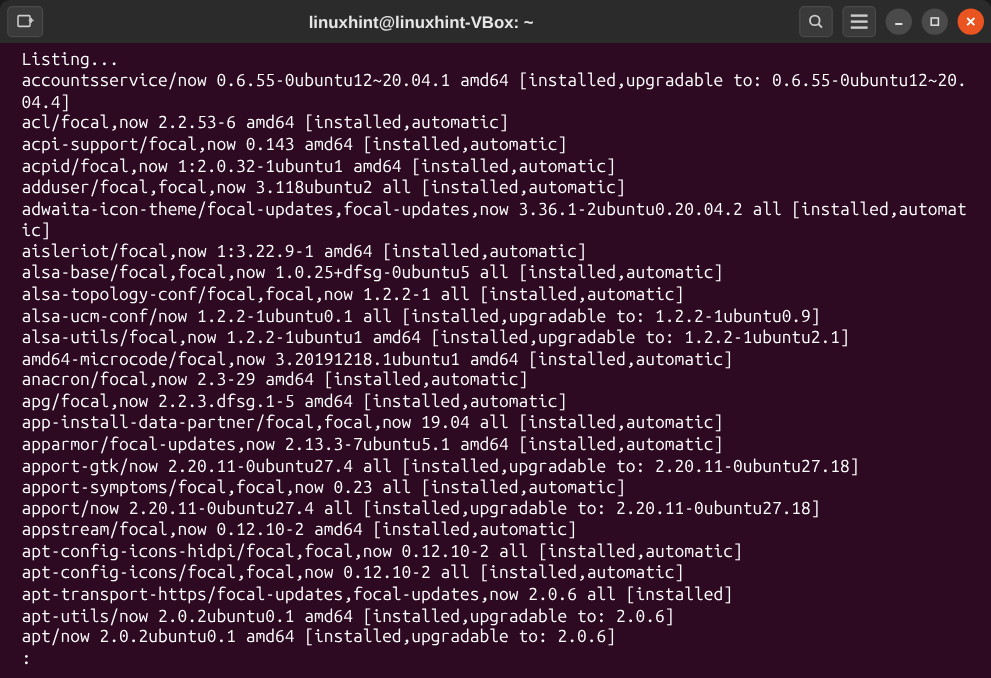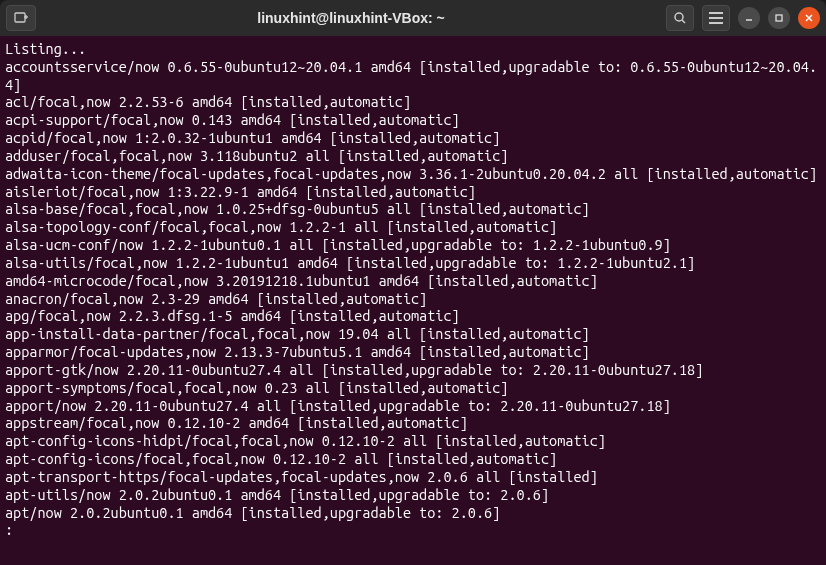--- a/index.html
+++ b/index.html
@@ -84,21 +84,21 @@
       color: #fff;
     }
     .terminal {
       width: 100%;
       height: calc(100% - 36px);
       background: #2d0922;
       color: #ffffff;
       font-family: "Ubuntu Mono", "DejaVu Sans Mono", monospace;
       font-size: 14.5px;
       line-height: 1.23;
-      padding: 4px 5px;
+      padding: 4px 18px;
       white-space: pre-wrap;
       word-break: break-all;
       overflow: hidden;
     }
     .hamburger {
       display: flex;
       flex-direction: column;
       gap: 3px;
     }
     .hamburger div {

